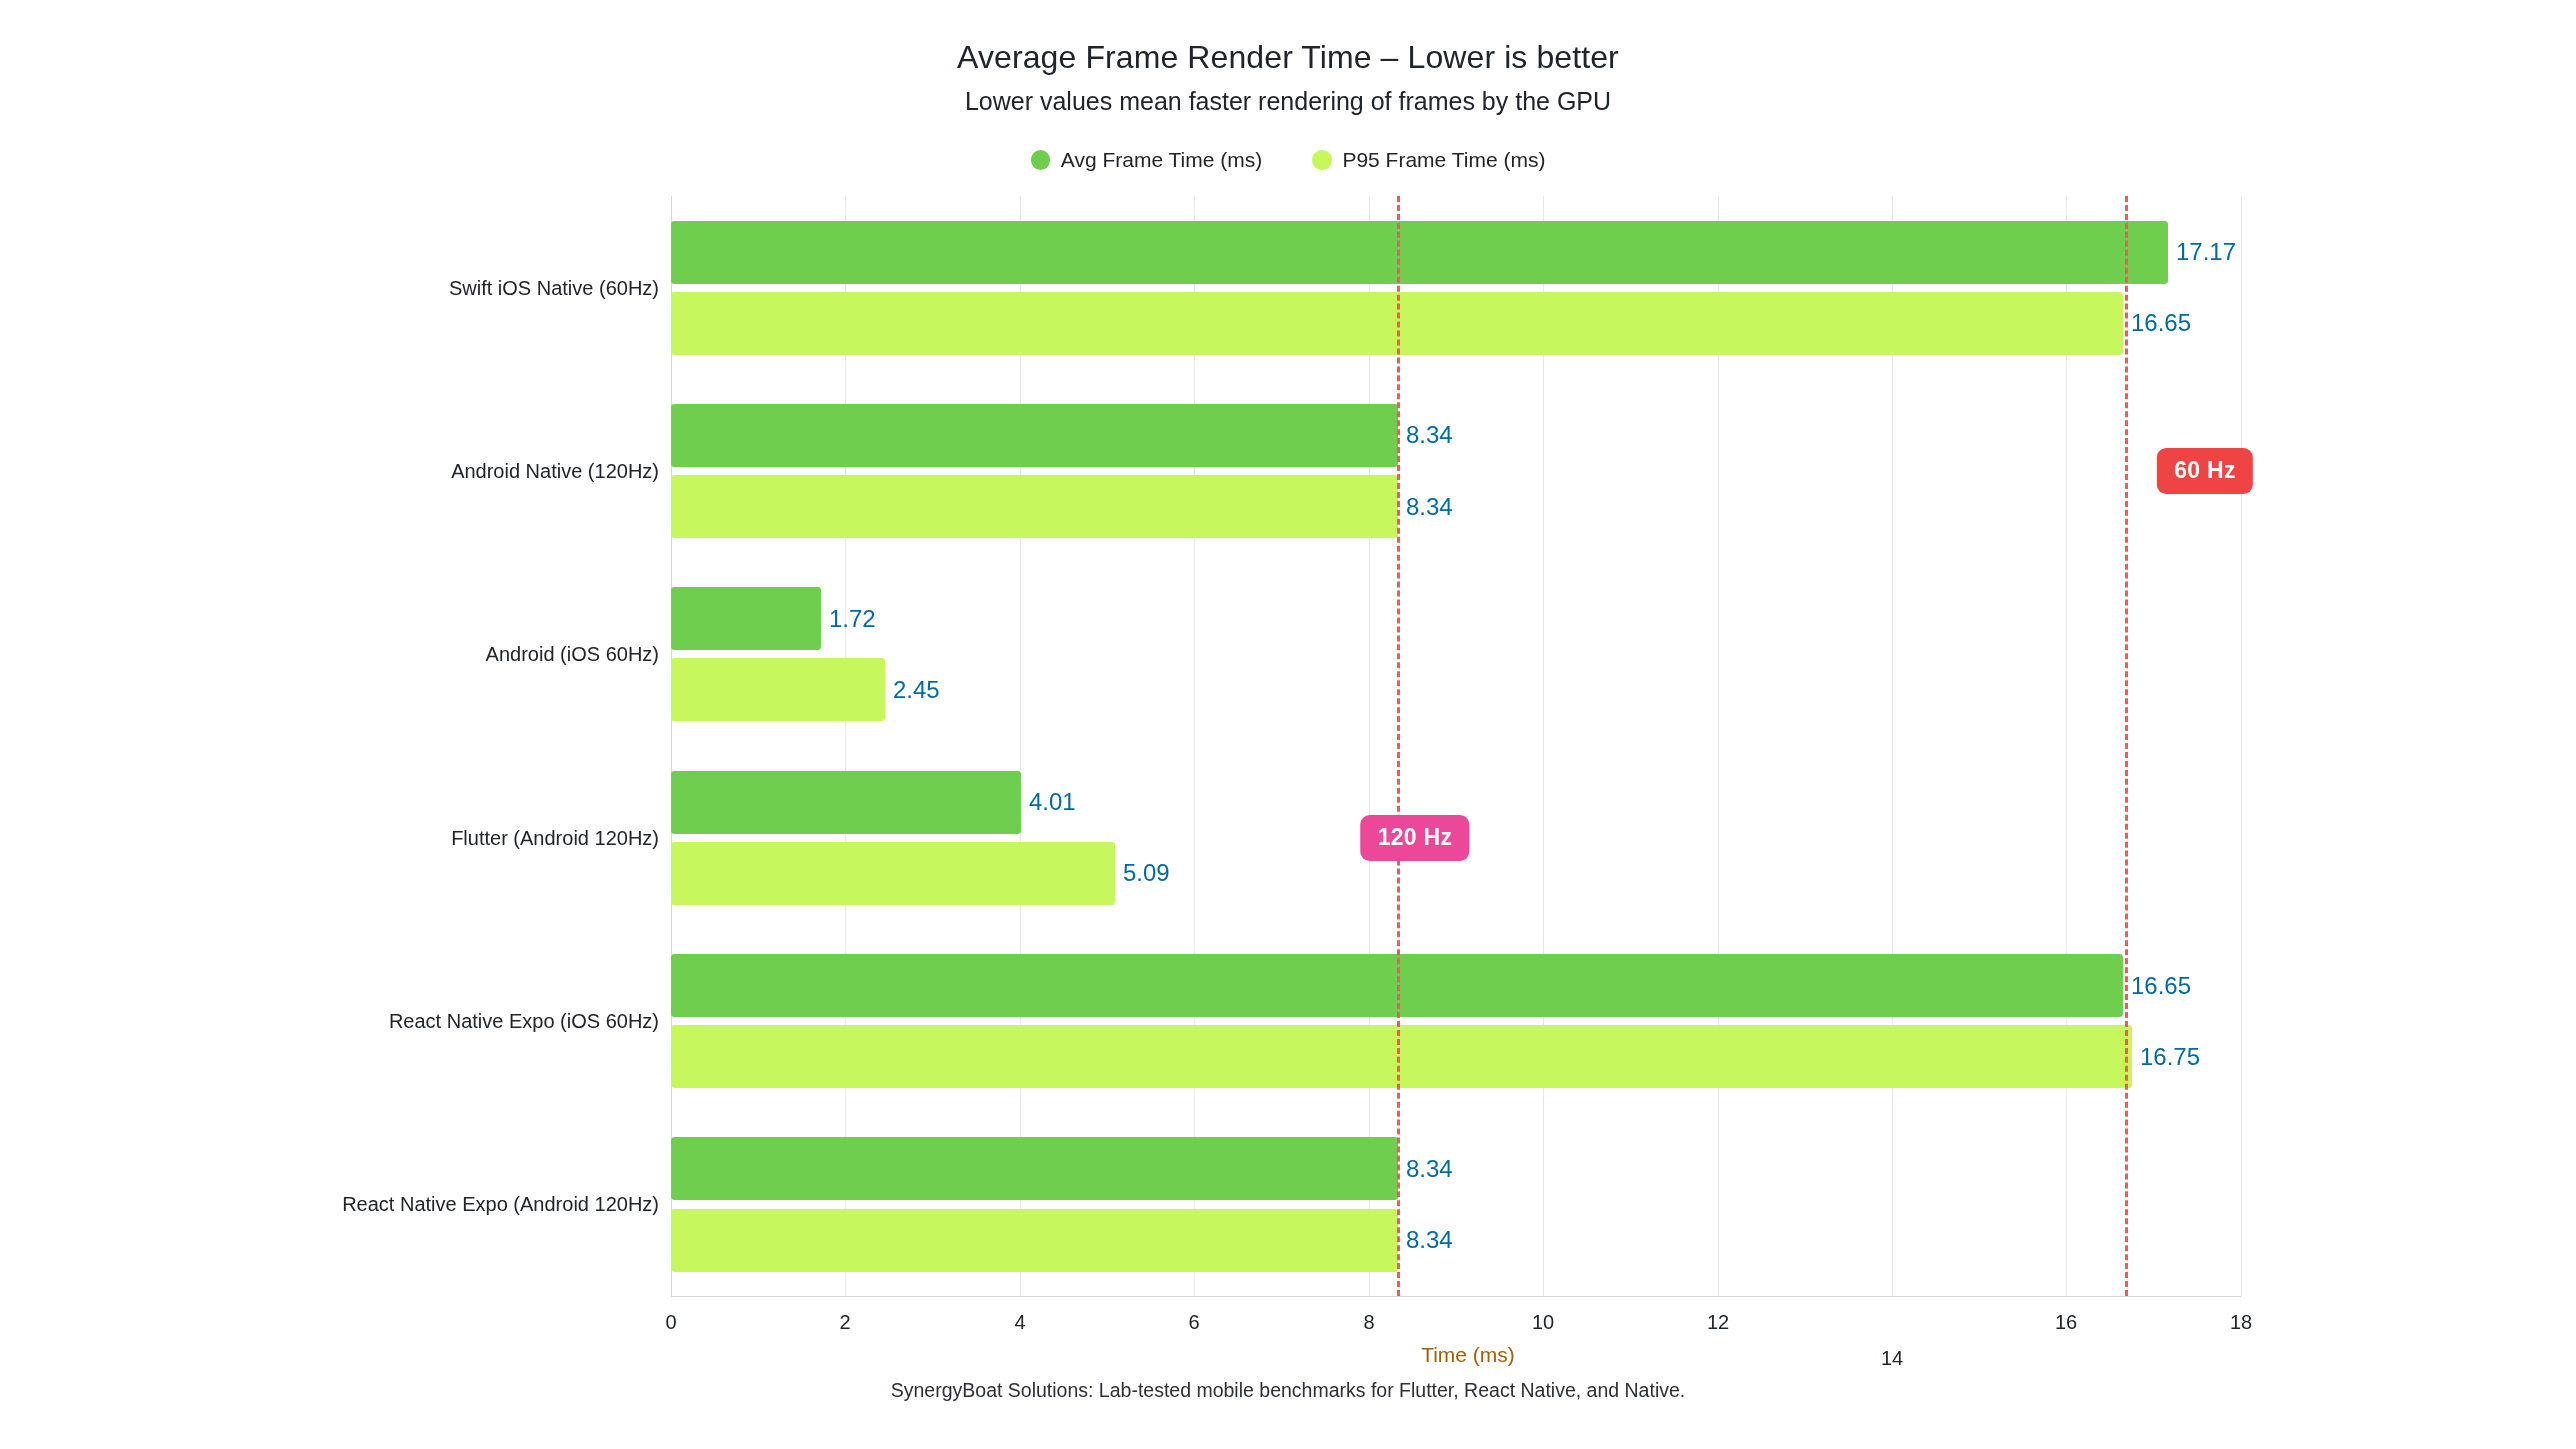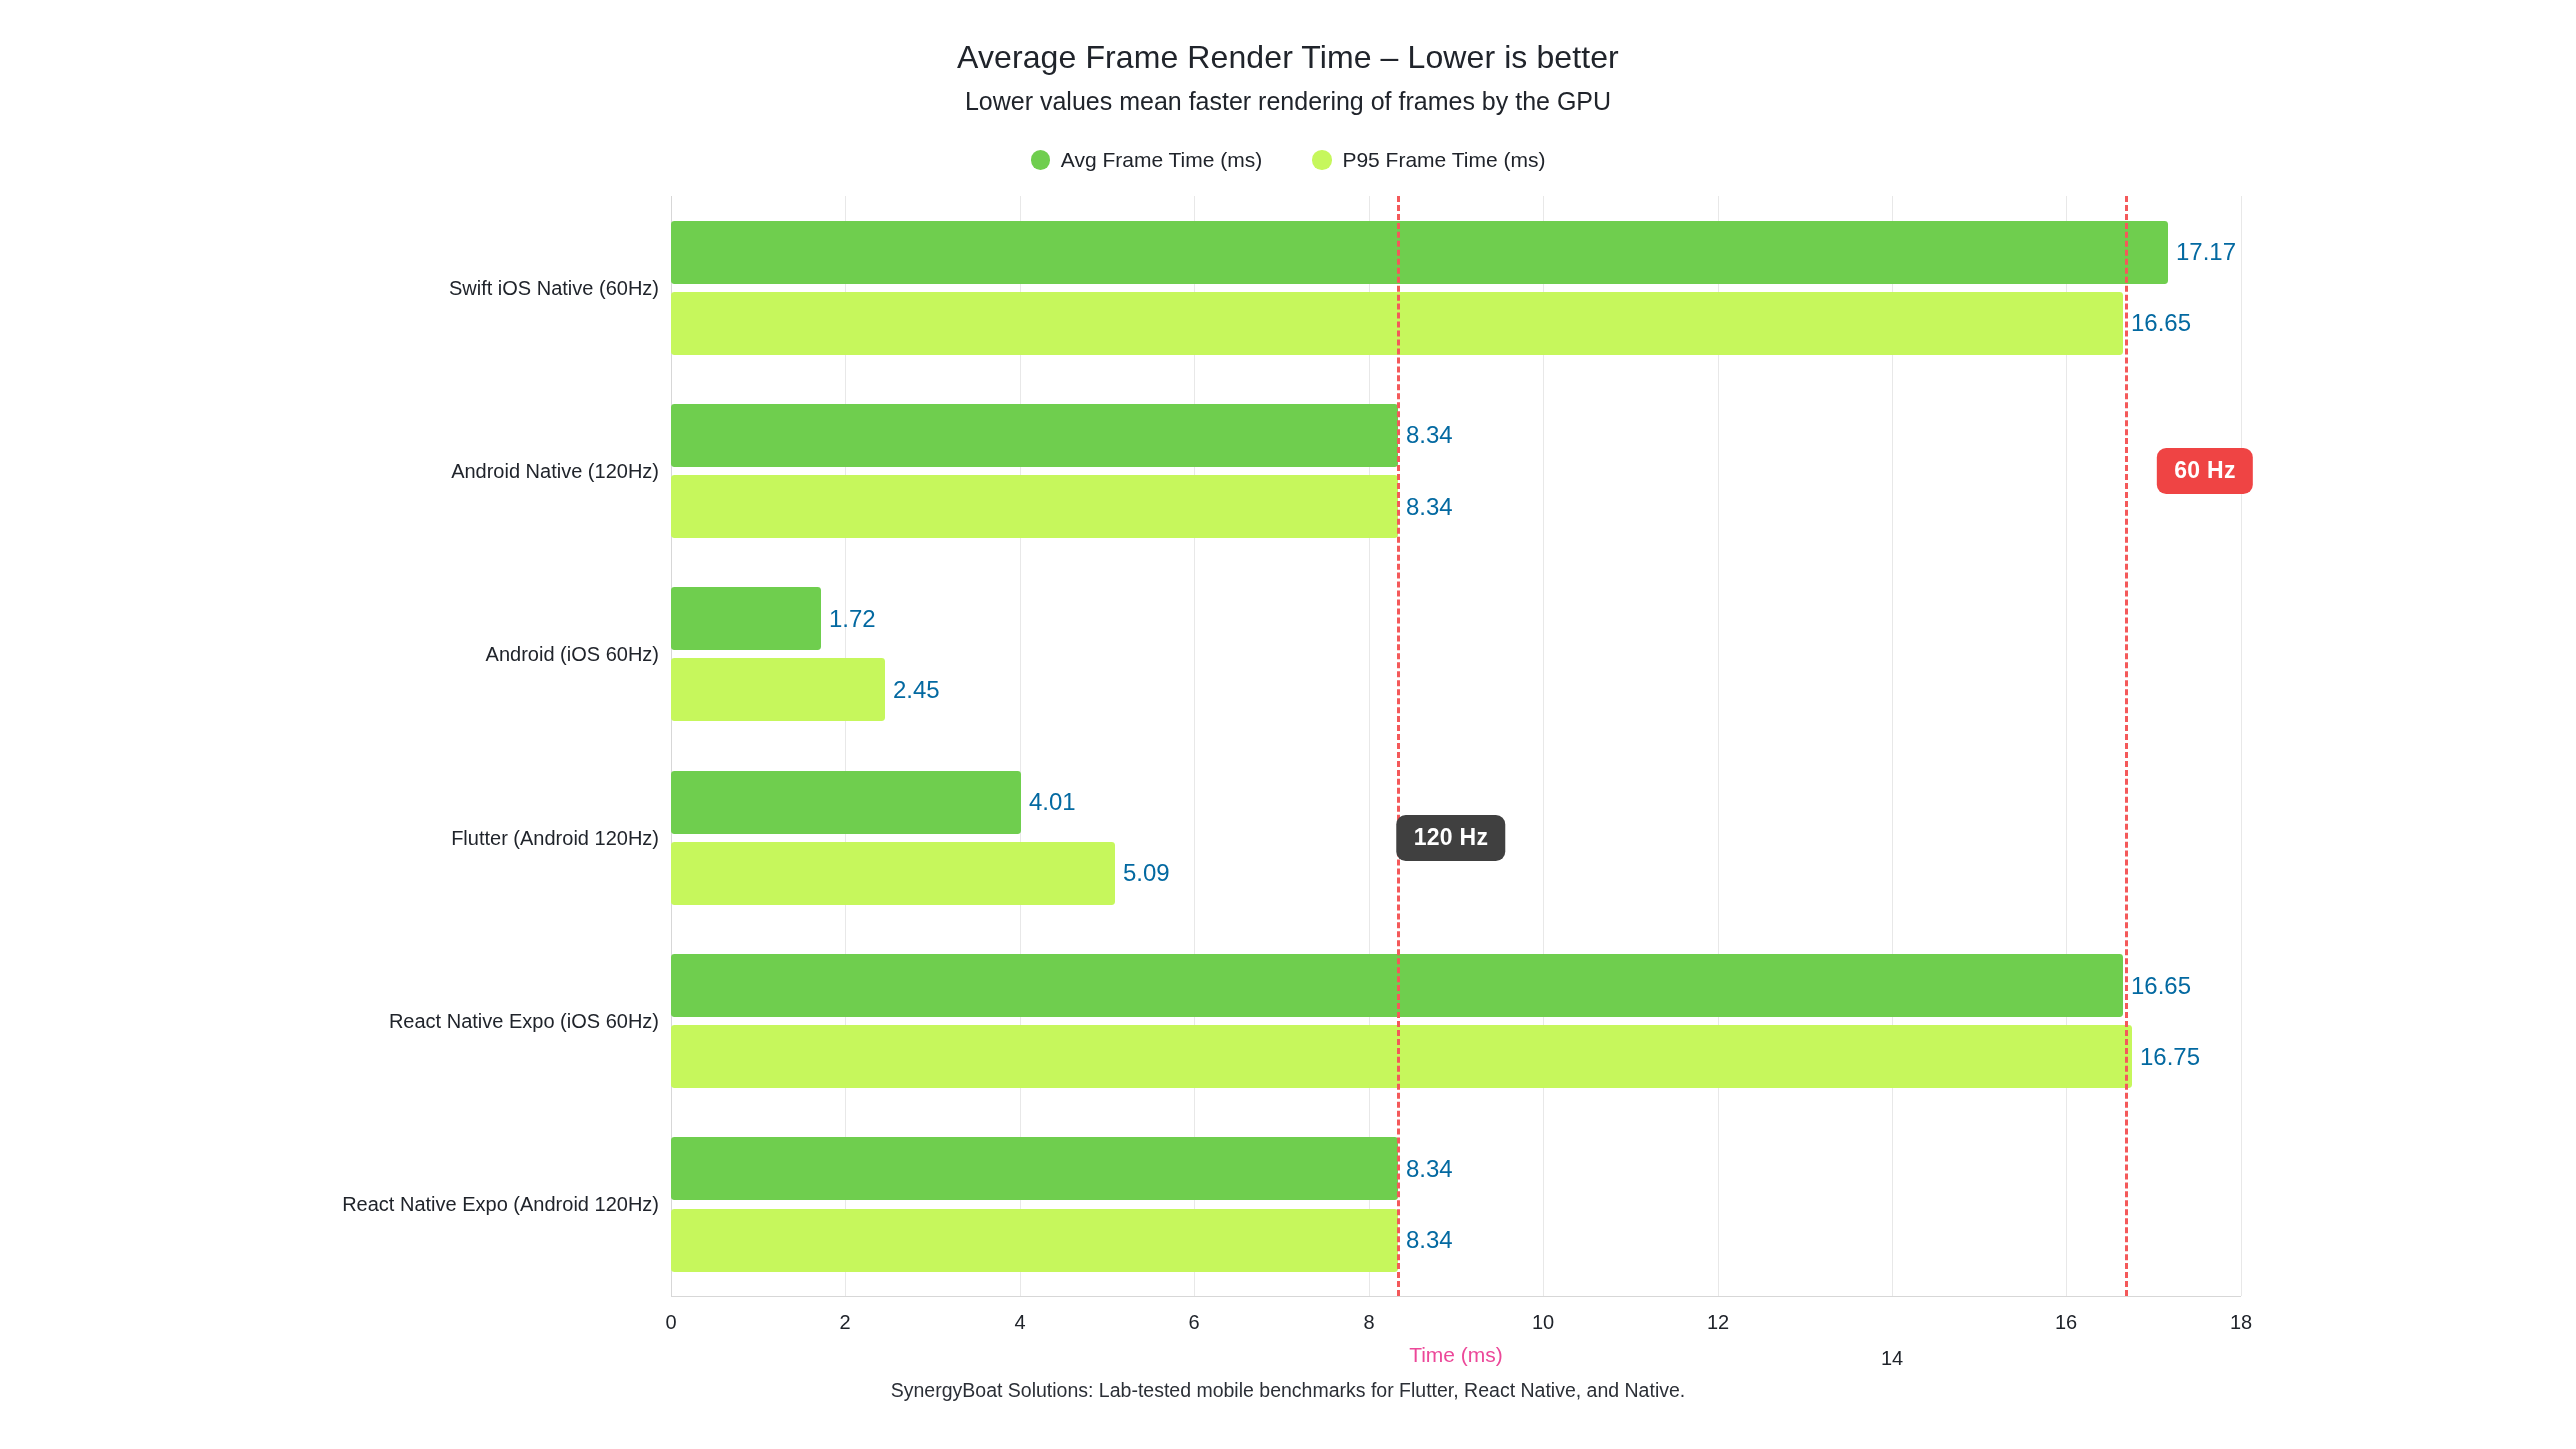--- a/index.html
+++ b/index.html
@@ -145,26 +145,26 @@
   
   .xtick {
     position: absolute;
     font-size: 20px;
     color: #20242b;
     transform: translateX(-50%);
     top: 1115px;
   }
   .xaxis-title {
     position: absolute;
-    left: 0;
+    left: 12px;
     top: 1147px;
     width: 1570px;
     text-align: center;
     font-size: 21px;
-    color: #ec4899;
+    color: #a16207;
   }
 
   
   .footer {
     position: absolute;
     left: 0; top: 1379px;
     width: 2576px;
     text-align: center;
     font-size: 19.5px;
     color: #2b2f36;
@@ -226,21 +226,21 @@
         <div class="bar-value" style="left: 1469px; top: 861px;">16.75</div>
         <div class="bar" style="left: 0px; top: 941px; width: 727px; height: 63px; background: rgb(111, 206, 78);"></div>
         <div class="bar-value" style="left: 735px; top: 973px;">8.34</div>
         <div class="bar" style="left: 0px; top: 1013px; width: 727px; height: 63px; background: rgb(198, 247, 92);"></div>
         <div class="bar-value" style="left: 735px; top: 1044px;">8.34</div>
       </div>
     <div id="thresholds">
         <div class="threshold-line" style="left: 1454px; border-left-color: rgb(244, 89, 90);"></div>
         <div class="threshold-badge" style="left: 1534px; top: 275px; background: #ef4444;">60 Hz</div>
         <div class="threshold-line" style="left: 726px; border-left-color: rgb(244, 89, 90);"></div>
-        <div class="threshold-badge" style="left: 780px; top: 642px; background: #404040;">120 Hz</div>
+        <div class="threshold-badge" style="left: 744px; top: 642px; background: #ec4899;">120 Hz</div>
       </div>
     <div id="xticks">
         <div class="xtick" style="left: 0px;">0</div>
         <div class="xtick" style="left: 174px;">2</div>
         <div class="xtick" style="left: 349px;">4</div>
         <div class="xtick" style="left: 523px;">6</div>
         <div class="xtick" style="left: 698px;">8</div>
         <div class="xtick" style="left: 872px; text-align: right;">10</div>
         <div class="xtick" style="left: 1047px;">12</div>
         <div class="xtick" style="left: 1221px; margin-top: 36px;">14</div>

